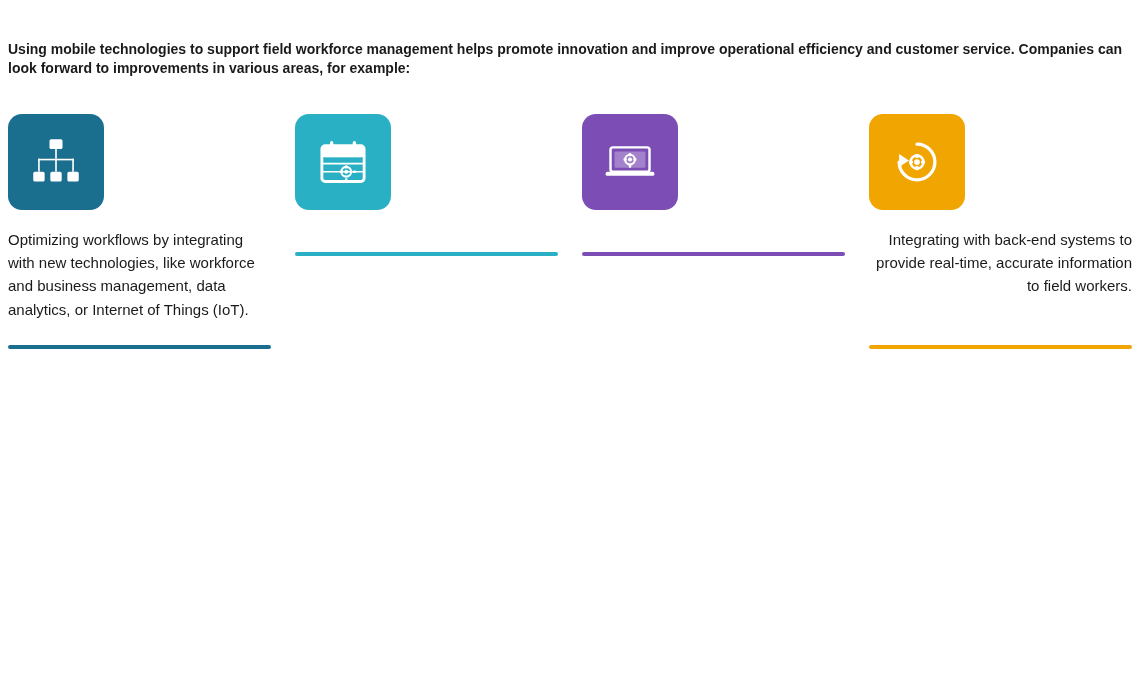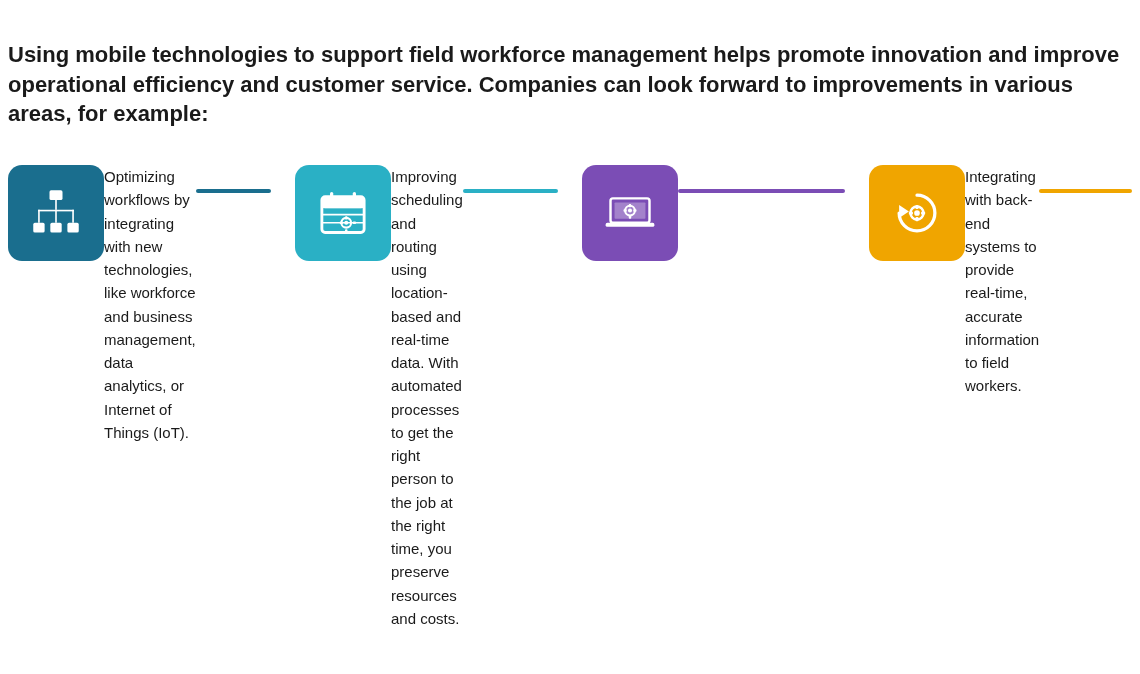--- a/index.html
+++ b/index.html
@@ -10,45 +10,46 @@
 
     body {
       background: #ffffff;
       font-family: 'Arial', sans-serif;
       width: 1140px;
       min-height: 674px;
       padding: 40px 8px 40px 8px;
     }
 
     .intro-text {
-      font-size: 22px;
+      font-size: 14px;
       font-weight: 800;
       color: #1a1a1a;
       line-height: 1.35;
       margin-bottom: 36px;
       max-width: 1120px;
     }
 
     .cards-container {
       display: flex;
       flex-direction: row;
       gap: 0;
       width: 100%;
     }
 
     .card {
       flex: 1;
       padding: 0 24px 0 0;
       display: flex;
-      flex-direction: row;
+      flex-direction: column;
       position: relative;
     }
 
     .card:last-child {
       padding-right: 0;
+      text-align: right;
     }
 
     .icon-box {
       width: 96px;
       height: 96px;
       border-radius: 14px;
       display: flex;
       align-items: center;
       justify-content: center;
       margin-bottom: 18px;
@@ -143,21 +144,20 @@
 
         <circle cx="36" cy="44" r="6" fill="none" stroke="white" stroke-width="2.5"></circle>
         <circle cx="36" cy="44" r="2.5" fill="white"></circle>
 
         <rect x="34.5" y="36" width="3" height="4" rx="1" fill="white"></rect>
         <rect x="34.5" y="52" width="3" height="4" rx="1" fill="white"></rect>
         <rect x="28" y="42.5" width="4" height="3" rx="1" fill="white"></rect>
         <rect x="44" y="42.5" width="4" height="3" rx="1" fill="white"></rect>
       </svg>
     </div>
-    <p class="card-text">Improving scheduling and routing using location-based and real-time data. With automated processes to get the right person to the job at the right time, you preserve resources and costs.</p>
     <div class="card-underline underline-teal"></div>
   </div>
 
   <div class="card">
     <div class="icon-box icon-box-purple">
       <svg viewBox="0 0 64 64" xmlns="http://www.w3.org/2000/svg">
 
         <rect x="8" y="14" width="48" height="30" rx="3" fill="none" stroke="white" stroke-width="3"></rect>
 
         <rect x="13" y="19" width="38" height="20" rx="1" fill="white" opacity="0.3"></rect>

